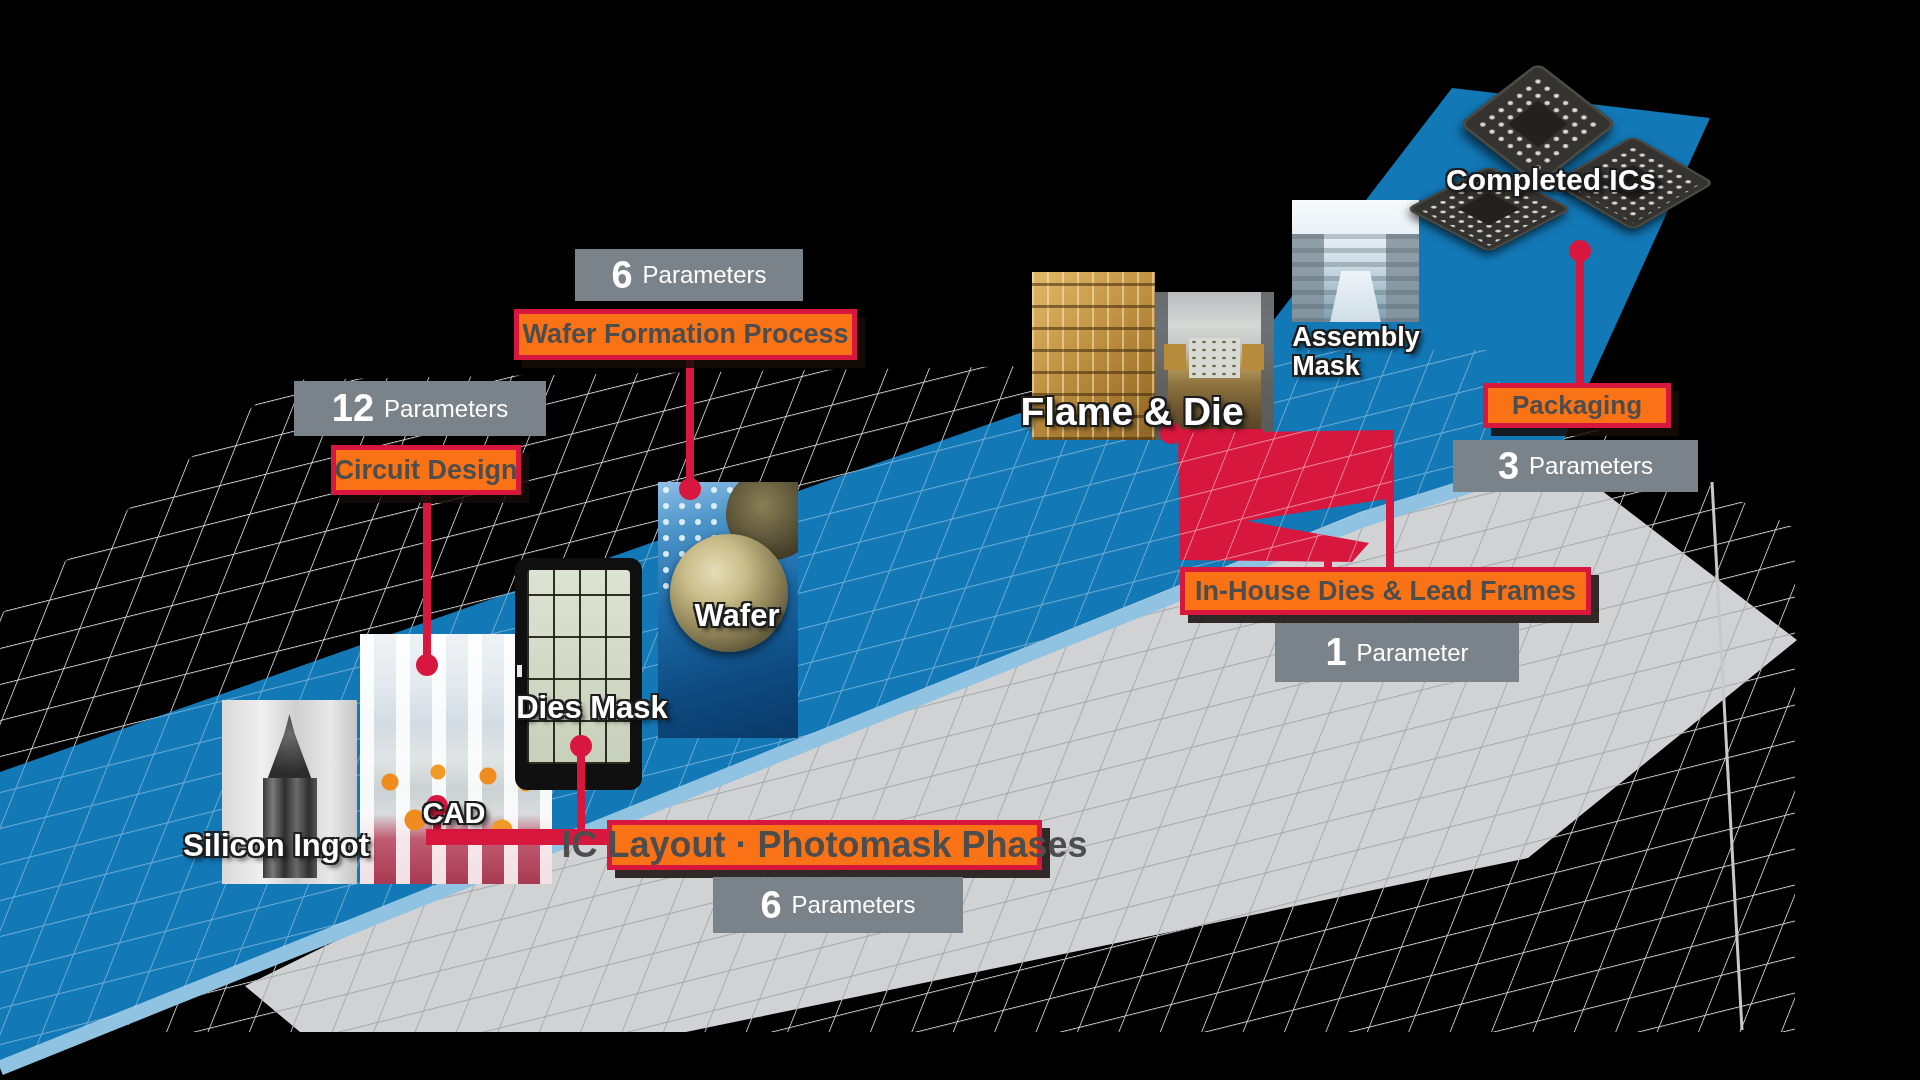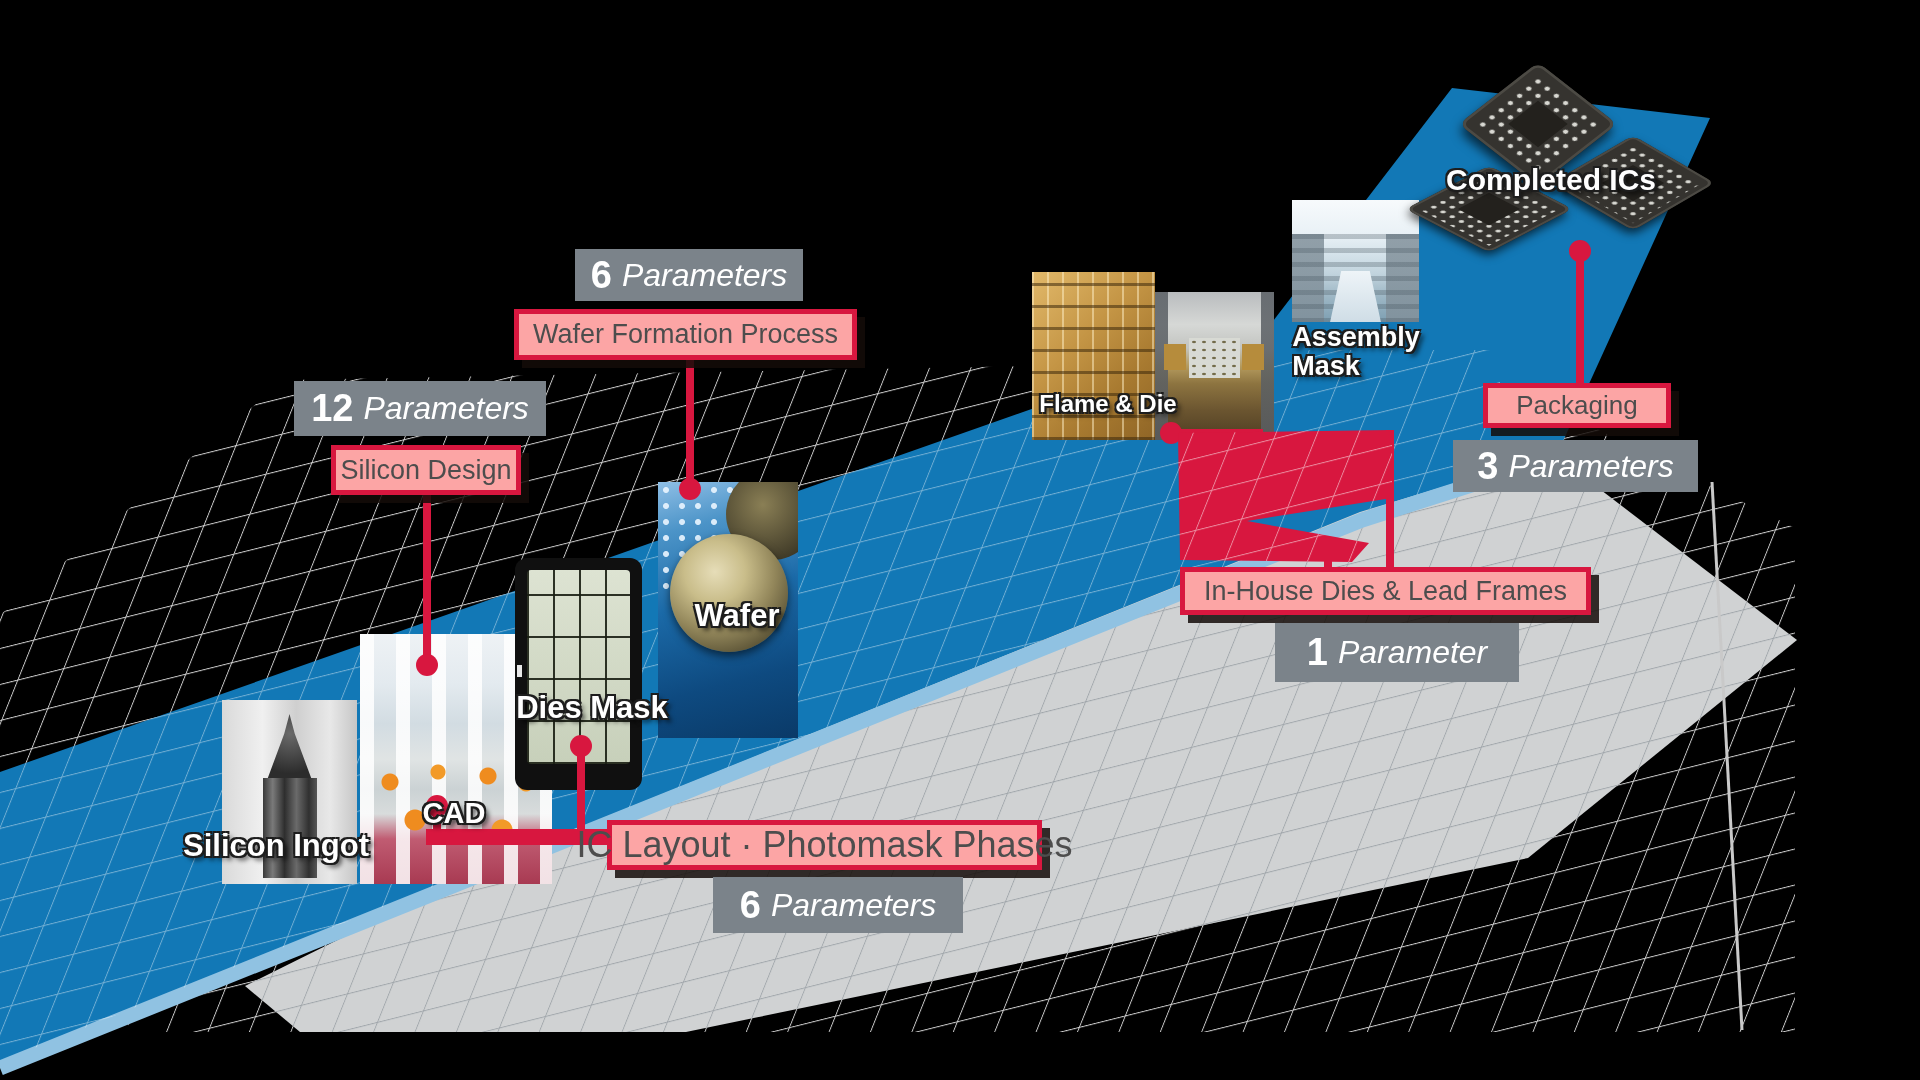--- a/index.html
+++ b/index.html
@@ -4,27 +4,27 @@
 <style>
   html,body{margin:0;padding:0;background:#000;}
   #stage{position:relative;width:1920px;height:1080px;overflow:hidden;background:#000;
          font-family:"Liberation Sans",sans-serif;}
   svg{position:absolute;left:0;top:0;}
   #base-svg{z-index:1;}
   .photo{position:absolute;z-index:3;overflow:hidden;}
   #overlay-svg{z-index:4;}
   .photo-label{position:absolute;z-index:5;color:#fff;font-weight:bold;white-space:nowrap;
     text-shadow:-2px -2px 0 #1d1d1d,2px -2px 0 #1d1d1d,-2px 2px 0 #1d1d1d,2px 2px 0 #1d1d1d,4px 4px 5px rgba(0,0,0,.75);}
-  .red-box{position:absolute;z-index:6;background:#fca5a5;border:5px solid #d8173f;
-    color:#4d4d4d;font-weight:normal;display:flex;align-items:center;justify-content:center;
+  .red-box{position:absolute;z-index:6;background:#f97316;border:5px solid #d8173f;
+    color:#4d4d4d;font-weight:bold;display:flex;align-items:center;justify-content:center;
     box-shadow:8px 8px 0 rgba(20,12,8,.85);box-sizing:border-box;white-space:nowrap;}
   .gray-badge{position:absolute;z-index:6;background:#7b838a;color:#fff;display:flex;
     align-items:center;justify-content:center;gap:10px;box-sizing:border-box;white-space:nowrap;}
   .gray-badge .num{font-size:38px;font-weight:bold;}
-  .gray-badge .unit{font-size:32px;font-weight:normal;font-style:italic;}
+  .gray-badge .unit{font-size:24px;font-weight:normal;}
 
   
   .photo-ingot{left:222px;top:700px;width:135px;height:184px;
     background:linear-gradient(90deg,#d9d9d9 0%,#f0f0f0 30%,#cfcfcf 55%,#e8e8e8 80%,#c6c6c6 100%);}
   .photo-ingot::before{content:"";position:absolute;left:50%;top:14px;width:66px;height:66px;
     transform:translateX(-50%);background:radial-gradient(circle at 50% 30%,#6a6a6a,#2c2c2c 70%);
     clip-path:polygon(50% 0%,58% 30%,84% 100%,16% 100%,42% 30%);}
   .photo-ingot::after{content:"";position:absolute;left:50%;top:78px;width:54px;height:100px;
     transform:translateX(-50%);
     background:linear-gradient(90deg,#3a3a3a 0,#7a7a7a 18%,#2e2e2e 40%,#6a6a6a 62%,#303030 85%,#565656 100%);}
@@ -165,29 +165,29 @@
       <circle cx="1580" cy="251" r="11"></circle>
       <rect x="1576" y="251" width="8" height="136"></rect>
     </g>
     <path d="M1178,433 L1392,430 L1392,498 L1247,521 L1369,543 L1352,562 L1180,560 Z" fill="url(#gridR)" opacity="0.5"></path>
   </svg>
 
   <div class="photo-label" style="left:276px;top:828px;transform:translateX(-50%);font-size:31px;">Silicon Ingot</div>
   <div class="photo-label" style="left:454px;top:760px;transform:translateX(-50%);font-size:29px;margin-top:37px;">CAD</div>
   <div class="photo-label" style="left:592px;top:690px;transform:translateX(-50%);font-size:31px;">Dies Mask</div>
   <div class="photo-label" style="left:737px;top:598px;transform:translateX(-50%);font-size:31px;">Wafer</div>
-  <div class="photo-label" style="left:1108px;top:390px;transform:translateX(-50%);font-size:24px;">Flame &amp; Die</div>
+  <div class="photo-label" style="left:1132px;top:390px;transform:translateX(-50%);font-size:39px;">Flame &amp; Die</div>
   <div class="photo-label" style="left:1356px;top:323px;transform:translateX(-50%);font-size:27px;text-align:left;line-height:1.08;">
     <span>Assembly</span><br>
     <span>Mask</span>
   </div>
   <div class="photo-label" style="left:1551px;top:163px;transform:translateX(-50%);font-size:30px;z-index:5;">Completed ICs</div>
 
   <div class="red-box" style="left:514px;top:309px;width:343px;height:51px;font-size:27px;">Wafer Formation Process</div>
-  <div class="red-box" style="left:331px;top:445px;width:190px;height:50px;font-size:27px;">Silicon Design</div>
+  <div class="red-box" style="left:331px;top:445px;width:190px;height:50px;font-size:27px;">Circuit Design</div>
   <div class="red-box" style="left:607px;top:820px;width:435px;height:50px;font-size:36px;">IC Layout · Photomask Phases</div>
   <div class="red-box" style="left:1483px;top:383px;width:188px;height:45px;font-size:26px;">Packaging</div>
   <div class="red-box" style="left:1180px;top:567px;width:411px;height:48px;font-size:27px;">In-House Dies &amp; Lead Frames</div>
 
   <div class="gray-badge" style="left:575px;top:249px;width:228px;height:52px;">
     <span class="num">6</span>
     <span class="unit">Parameters</span>
   </div>
   <div class="gray-badge" style="left:294px;top:381px;width:252px;height:55px;">
     <span class="num">12</span>

